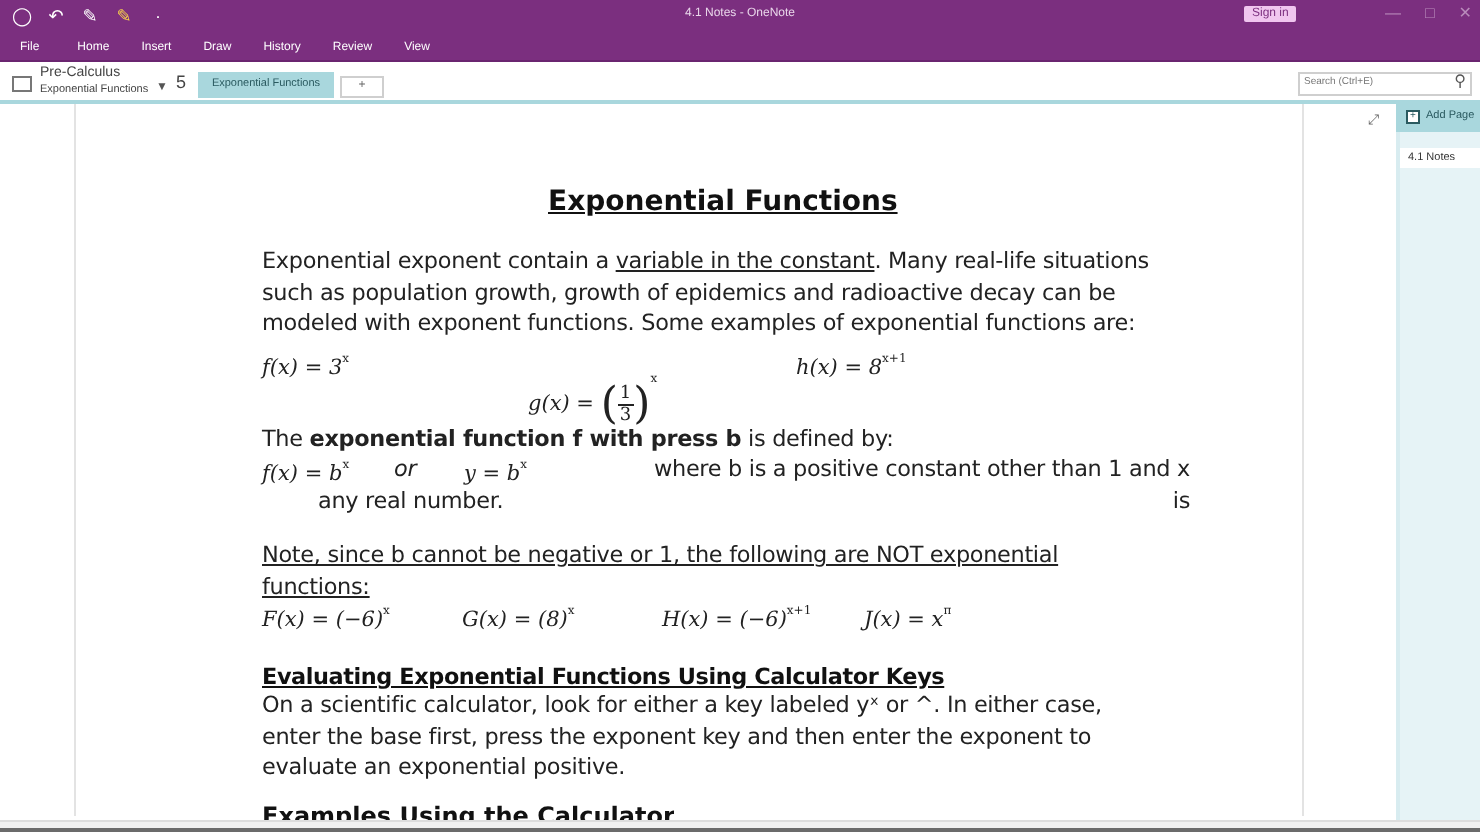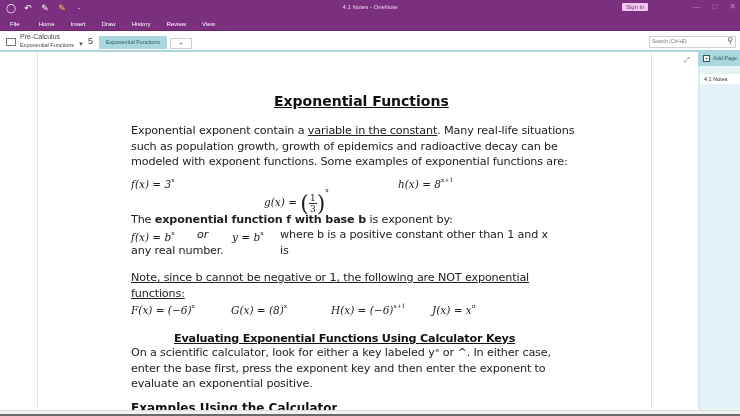--- a/index.html
+++ b/index.html
@@ -37,21 +37,21 @@
   .hscroll-bottom { position:absolute; left:0; top:414px; width:740px; height:2px; background:#6b6b6b; }
   .h1 { position:absolute; left:274px; top:93px; font-size:14px; font-weight:bold; text-decoration:underline; font-family:"DejaVu Sans", sans-serif; color:#111; white-space:nowrap; }
   .para { position:absolute; left:131px; font-size:11.2px; line-height:15.5px; width:445px; font-family:"DejaVu Sans", sans-serif; color:#222; letter-spacing:-0.15px; }
   .u { text-decoration:underline; }
   .math { position:absolute; font-family:"DejaVu Serif", serif; font-size:10.5px; color:#222; white-space:nowrap; }
   .math i { }
   .math sup { font-size:6px; vertical-align:6px; }
   .frac { display:inline-block; vertical-align:middle; text-align:center; font-size:9px; line-height:10px; }
   .frac .num { border-bottom:1px solid #222; padding:0 1px; display:block; }
   .paren-big { font-size:22px; vertical-align:middle; font-weight:lighter; }
-  .h2 { position:absolute; left:131px; top:332px; font-size:11.2px; font-weight:bold; text-decoration:underline; font-family:"DejaVu Sans", sans-serif; color:#111; white-space:nowrap; letter-spacing:-0.2px;margin-left:43px; }
+  .h2 { position:absolute; left:131px; top:332px; font-size:11.2px; font-weight:bold; text-decoration:underline; font-family:"DejaVu Sans", sans-serif; color:#111; white-space:nowrap; letter-spacing:-0.2px; }
   .h3 { position:absolute; left:131px; top:401px; font-size:12px; font-weight:bold; text-decoration:underline; font-family:"DejaVu Sans", sans-serif; color:#111; white-space:nowrap; height:9px; overflow:hidden; }
 </style>
 </head>
 <body>
 
 <div class="titlebar">
   <div class="qat">
     <span>◯</span>
     <span>↶</span>
     <span>✎</span>
@@ -101,26 +101,26 @@
 <div class="page-item">4.1 Notes</div>
 
 <div class="h1">Exponential Functions</div>
 
 <div class="para" style="top:123px;"><span>Exponential exponent contain a </span><span class="u">variable in the constant</span><span>.  Many real-life situations such as population growth, growth of epidemics and radioactive decay can be modeled with exponent functions.  Some examples of exponential functions are:</span></div>
 
 <div class="math" style="left:131px;top:176px;"><i>f(x) = 3</i><sup>x</sup></div>
 <div class="math" style="left:264px;top:168px;margin-top:18px;"><i>g(x) = </i><span class="paren-big">(</span><span class="frac"><span class="num">1</span><span>3</span></span><span class="paren-big">)</span><sup style="vertical-align:14px;">x</sup></div>
 <div class="math" style="left:398px;top:176px;"><i>h(x) = 8</i><sup>x+1</sup></div>
 
-<div class="para" style="top:212px;"><span>The </span><b>exponential function f with base b</b><span> is exponent by:</span></div>
+<div class="para" style="top:212px;"><span>The </span><b>exponential function f with press b</b><span> is defined by:</span></div>
 <div class="math" style="left:131px;top:229px;"><i>f(x) = b</i><sup>x</sup></div>
 <div class="para" style="top:227px;left:197px;width:30px;font-style:italic;">or</div>
 <div class="math" style="left:232px;top:229px;"><i>y = b</i><sup>x</sup></div>
-<div class="para" style="top:227px;left:280px;width:280px;">where b is a positive constant other than 1 and x is</div>
-<div class="para" style="top:243px;">any real number.</div>
+<div class="para" style="top:227px;left:315px;width:280px;text-align:right;">where b is a positive constant other than 1 and x is</div>
+<div class="para" style="top:243px;margin-left:28px;">any real number.</div>
 
 <div class="para" style="top:270px;width:420px;text-decoration:underline;">Note, since b cannot be negative or 1, the following are NOT exponential functions:</div>
 <div class="math" style="left:131px;top:302px;"><i>F(x) = (−6)</i><sup>x</sup></div>
 <div class="math" style="left:231px;top:302px;"><i>G(x) = (8)</i><sup>x</sup></div>
 <div class="math" style="left:331px;top:302px;"><i>H(x) = (−6)</i><sup>x+1</sup></div>
 <div class="math" style="left:432px;top:302px;"><i>J(x) = x</i><sup>π</sup></div>
 
 <div class="h2">Evaluating Exponential Functions Using Calculator Keys</div>
 <div class="para" style="top:345px;width:420px;">On a scientific calculator, look for either a key labeled yˣ or ^.  In either case, enter the base first, press the exponent key and then enter the exponent to evaluate an exponential positive.</div>
 

